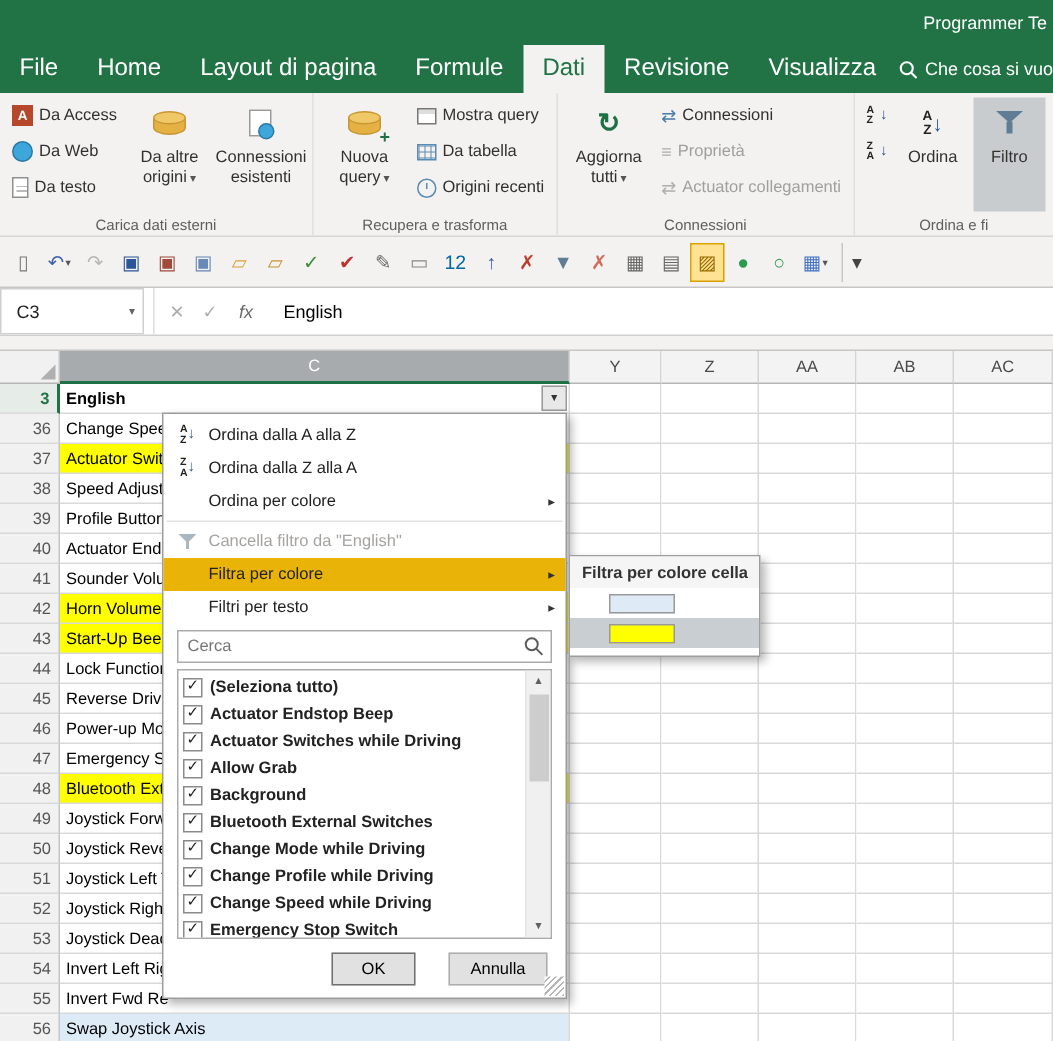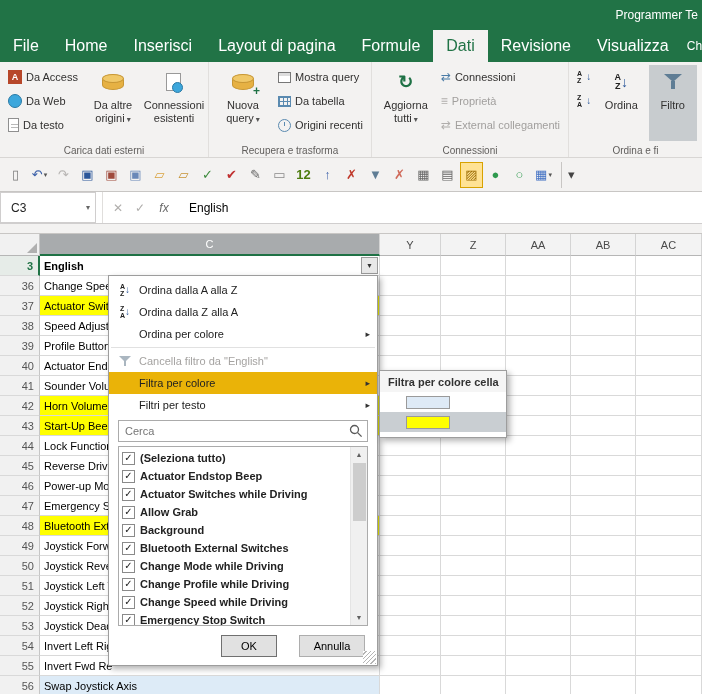--- a/index.html
+++ b/index.html
@@ -193,23 +193,20 @@
     <div class="tabs-host">
 
         <div class="tab">
           <span>File</span>
         </div>
 
         <div class="tab">
           <span>Home</span>
         </div>
 
-        <div class="tab">
-          <span>Inserisci</span>
-        </div>
 
         <div class="tab">
           <span>Layout di pagina</span>
         </div>
 
         <div class="tab">
           <span>Formule</span>
         </div>
 
         <div class="tab active">
@@ -301,21 +298,21 @@
         <div class="sbtn">
           <span class="ic-txt">⇄</span>
           <span>Connessioni</span>
         </div>
         <div class="sbtn disabled">
           <span class="ic-txt dis">≡</span>
           <span>Proprietà</span>
         </div>
         <div class="sbtn disabled">
           <span class="ic-txt dis">⇄</span>
-          <span>External collegamenti</span>
+          <span>Actuator collegamenti</span>
         </div>
       </div>
       <div class="glabel">Connessioni</div>
     </div>
 
     <div class="rgroup last">
       <div class="rcol">
         <div class="sbtn">
           <span class="mz">
               <span>A</span>
@@ -412,21 +409,21 @@
         <span class="qg" style="color: rgb(102, 102, 102);">✎</span>
 
       </div>
 
       <div class="qbtn">
         <span class="qg" style="color: rgb(138, 138, 138);">▭</span>
 
       </div>
 
       <div class="qbtn">
-        <span class="qg" style="color: #4d7c0f; font-weight: bold;">12</span>
+        <span class="qg" style="color: #0369a1;">12</span>
 
       </div>
 
       <div class="qbtn">
         <span class="qg" style="color: rgb(58, 95, 168);">↑</span>
 
       </div>
 
       <div class="qbtn">
         <span class="qg" style="color: rgb(192, 57, 43);">✗</span>

